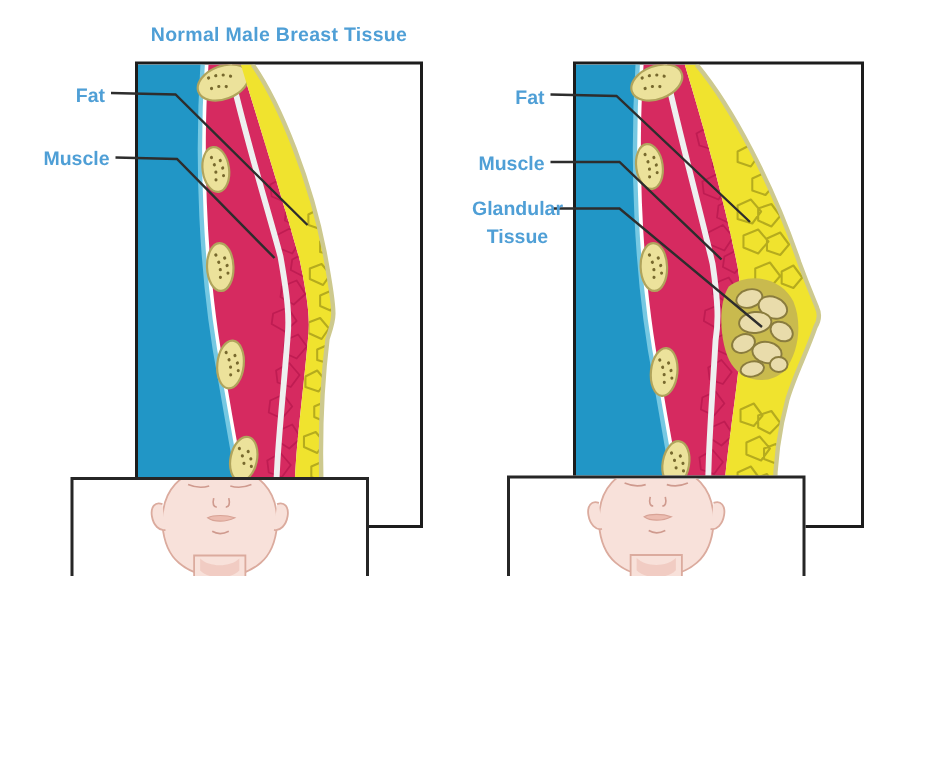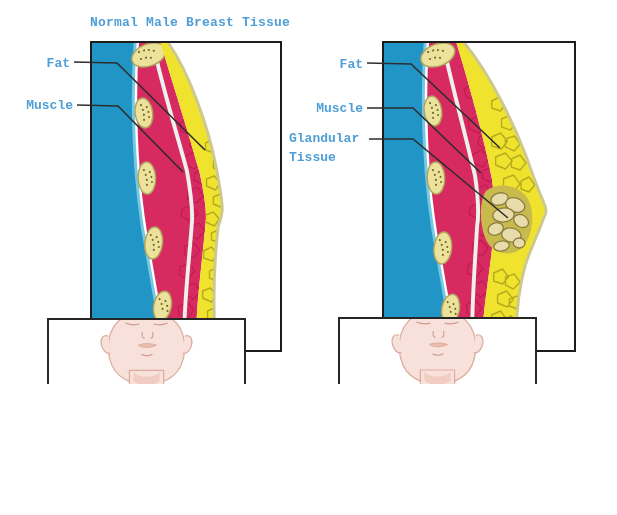--- a/index.html
+++ b/index.html
@@ -1,18 +1,18 @@
 <!DOCTYPE html>
 <html><head>
 <meta charset="utf-8">
 <style>
   html,body{margin:0;padding:0;background:#ffffff;}
   #canvas{
     position:relative;width:617px;height:384px;background:#ffffff;overflow:hidden;
-    font-family:Liberation Mono, monospace;
+    font-family:Liberation Sans, sans-serif;
   }
   .panel-title{
     position:absolute;top:15px;font-size:13px;font-weight:bold;
     color:#4f9fd6;letter-spacing:.2px;white-space:nowrap;z-index:4;
   }
   .panel-title.left{left:90px;width:192px;text-align:center;}
   .panel-title.right{left:386px;}
   .cross-box{
     position:absolute;top:41px;height:311px;background:#fff;
     border:2.5px solid #1c1c1c;box-sizing:border-box;z-index:1;
@@ -26,27 +26,27 @@
   }
   .torso-box.left{left:47px;top:318px;width:199px;height:157px;}
   .torso-box.right{left:338px;top:317px;width:199px;height:159px;}
   .torso-box svg{display:block;width:100%;height:100%;}
   #leader-overlay{
     position:absolute;left:0;top:0;width:617px;height:515px;
     z-index:2;pointer-events:none;
   }
   .tissue-label{
     position:absolute;font-size:13px;font-weight:bold;color:#4f9fd6;
-    text-align:left;z-index:4;line-height:19px;
+    text-align:center;z-index:4;line-height:19px;
   }
   .lbl-left-fat{right:547px;top:54px;}
   .lbl-left-muscle{right:544px;top:96px;}
   .lbl-right-fat{right:254px;top:55px;}
   .lbl-right-muscle{right:254px;top:99px;}
-  .lbl-right-glandular{right:256px;top:129px;width:72px;}
+  .lbl-right-glandular{right:236px;top:129px;width:72px;}
   .watermark-block{
     position:absolute;left:490px;top:481px;width:127px;height:34px;
     background:#f4f5f7;border-radius:10px 0 0 0;z-index:1;
   }
 </style>
 </head>
 <body>
 
 <div id="canvas">
 

